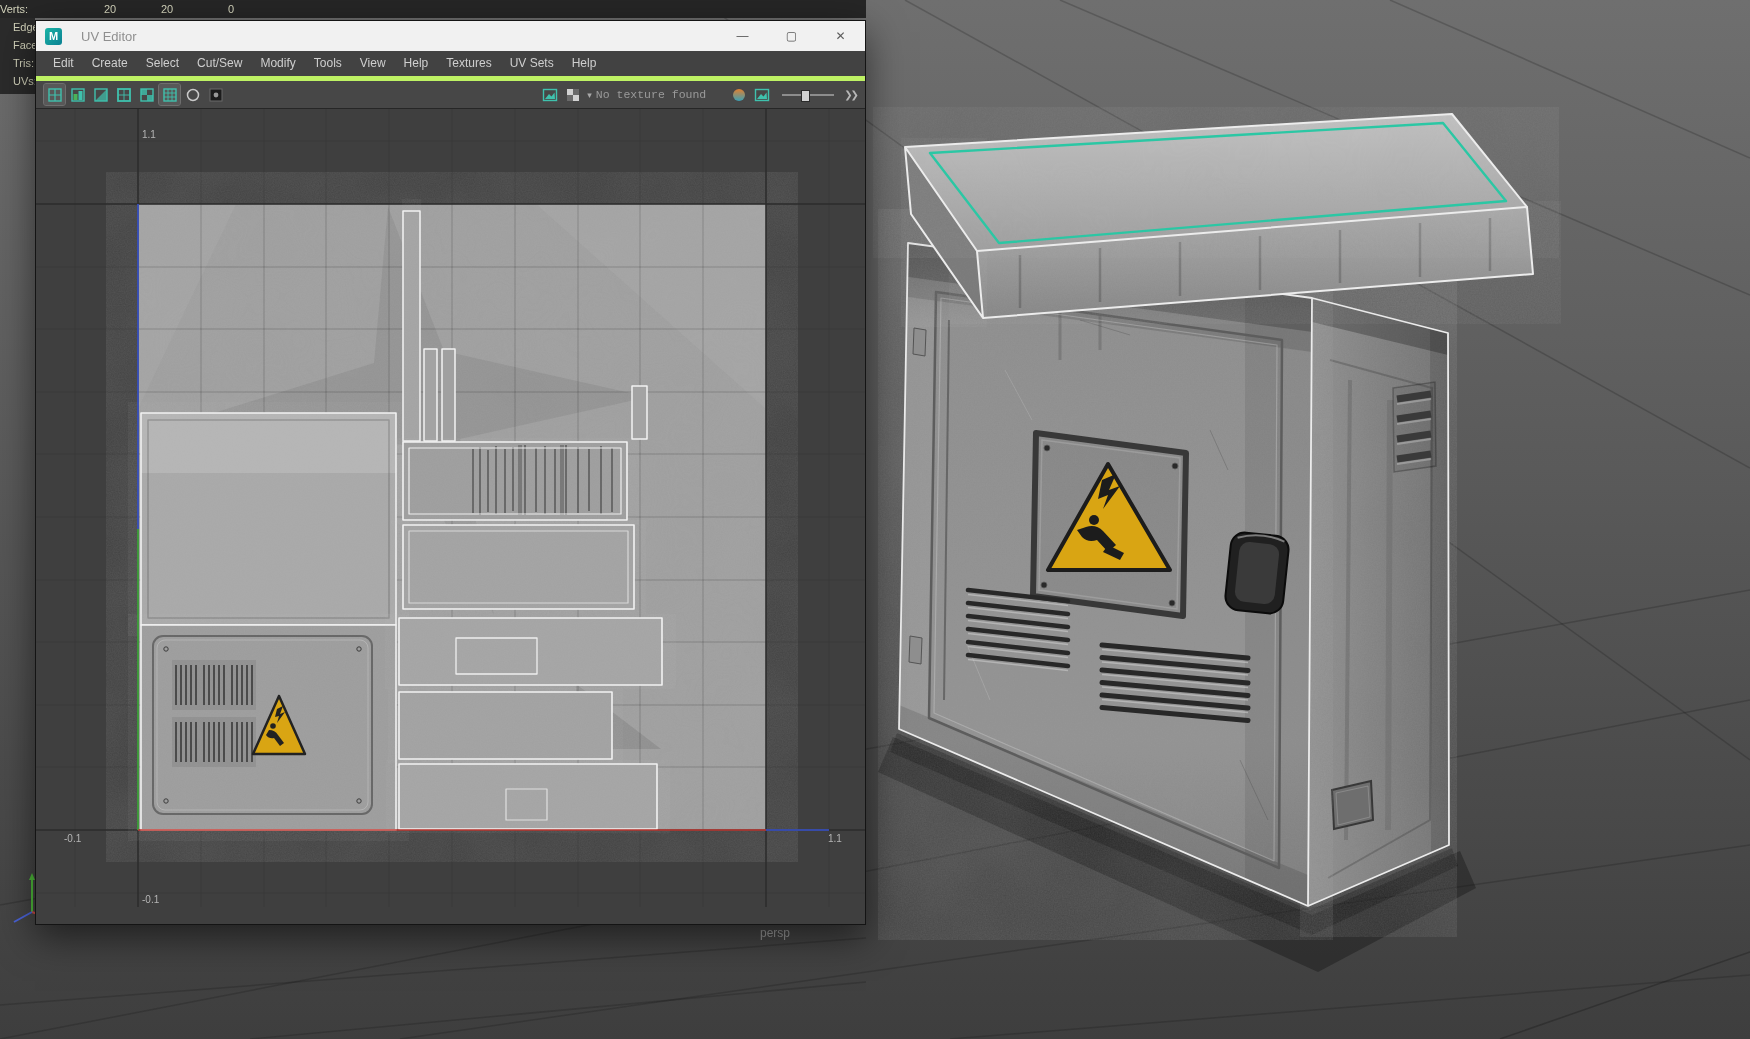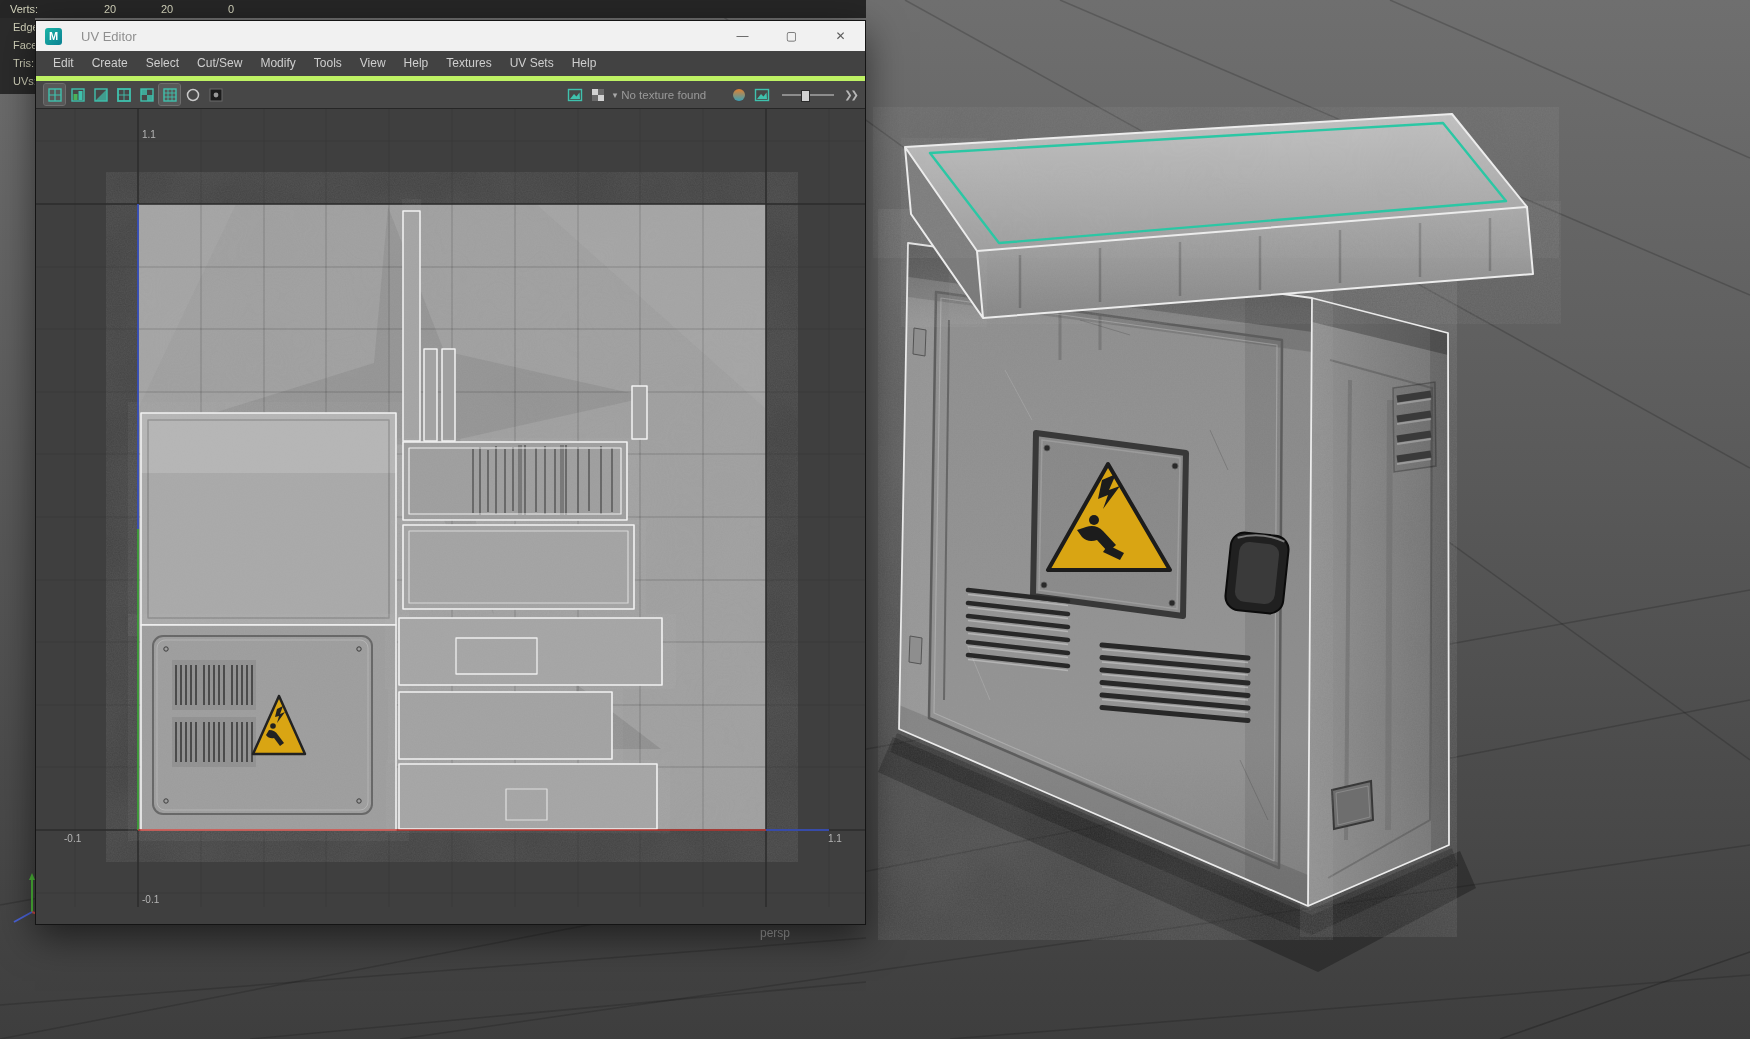--- a/index.html
+++ b/index.html
@@ -17,21 +17,21 @@
   .wtitle{color:#8f8f8f;font-size:13px;margin-left:19px;}
   .wctrls{margin-left:auto;display:flex;height:30px;}
   .wbtn{width:49px;height:30px;line-height:30px;text-align:center;color:#5a5a5a;font-size:12px;}
   .mbar{flex:0 0 25px;background:#424242;display:flex;align-items:center;padding-left:8px;border-bottom:5px solid #bef264;}
   .mitem{padding:0 9px;color:#cfcfcf;font-size:12px;line-height:25px;}
   .tools{flex:0 0 27px;background:#474747;display:flex;align-items:center;padding:0 8px;border-bottom:1px solid #262626;}
   .tbi{width:21px;height:21px;display:flex;align-items:center;justify-content:center;margin-right:2px;border-radius:2px;}
   .tbi.sel{background:#585858;outline:1px solid #6e6e6e;}
   .tspacer{flex:1;}
   .ddarrow{color:#a8a8a8;font-size:9px;margin:0 4px 0 2px;}
-  .texlabel{color:#9a9a9a;font-size:11.5px;margin-right:22px;white-space:nowrap;}
+  .texlabel{color:#9a9a9a;font-size:11.5px;margin-right:22px;white-space:nowrap;font-family:Liberation Mono, monospace;}
   .slider{width:52px;height:14px;position:relative;margin:0 8px;}
   .slider .trk{position:absolute;left:0;right:0;top:6px;height:2px;background:#8d8d8d;}
   .slider .hnd{position:absolute;left:19px;top:2px;width:7px;height:10px;background:#d2d2d2;border:1px solid #2c2c2c;}
   .chev{color:#b7b7b7;font-size:10px;letter-spacing:-2px;margin-left:2px;}
   .canvas{flex:1;position:relative;overflow:hidden;background:#3f3f3f;}
   .sbar{flex:0 0 23px;background:#3a3a3a;border-top:1px solid #2a2a2a;display:flex;align-items:center;justify-content:flex-end;padding-right:9px;color:#efefef;font-size:11px;font-weight:bold;}
   #persp{position:absolute;left:760px;top:926px;color:#9b9b9b;font-size:12px;}
   #gizmo{position:absolute;left:6px;top:868px;}
 </style>
 </head>
@@ -195,21 +195,21 @@
 
   <svg id="gizmo" width="60" height="62" viewBox="0 0 60 62">
     <path d="M26 44 L26 10" stroke="#4fbe3a" stroke-width="2"></path>
     <polygon points="23,12 29,12 26,5" fill="#4fbe3a"></polygon>
     <text x="31" y="15" font-size="10" fill="#4fbe3a">y</text>
     <path d="M26 44 L48 52" stroke="#cf4b42" stroke-width="2"></path>
     <path d="M26 44 L8 54" stroke="#4a63d8" stroke-width="2"></path>
   </svg>
 
   <div id="hud-top">
-    <span style="left:10px">Verts:</span>
+    <span style="left:0">Verts:</span>
     <span style="left:104px">20</span>
     <span style="left:161px">20</span>
     <span style="left:228px">0</span>
   </div>
   <div id="hud-left">
     <div class="r">Edges:</div>
     <div class="r">Faces:</div>
     <div class="r">Tris:</div>
     <div class="r">UVs:</div>
   </div>

